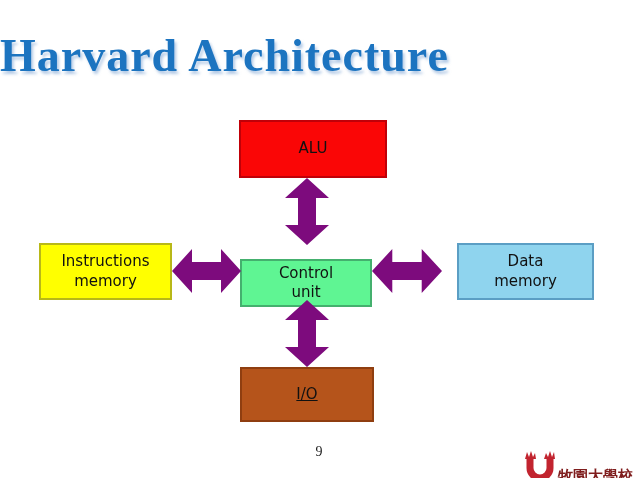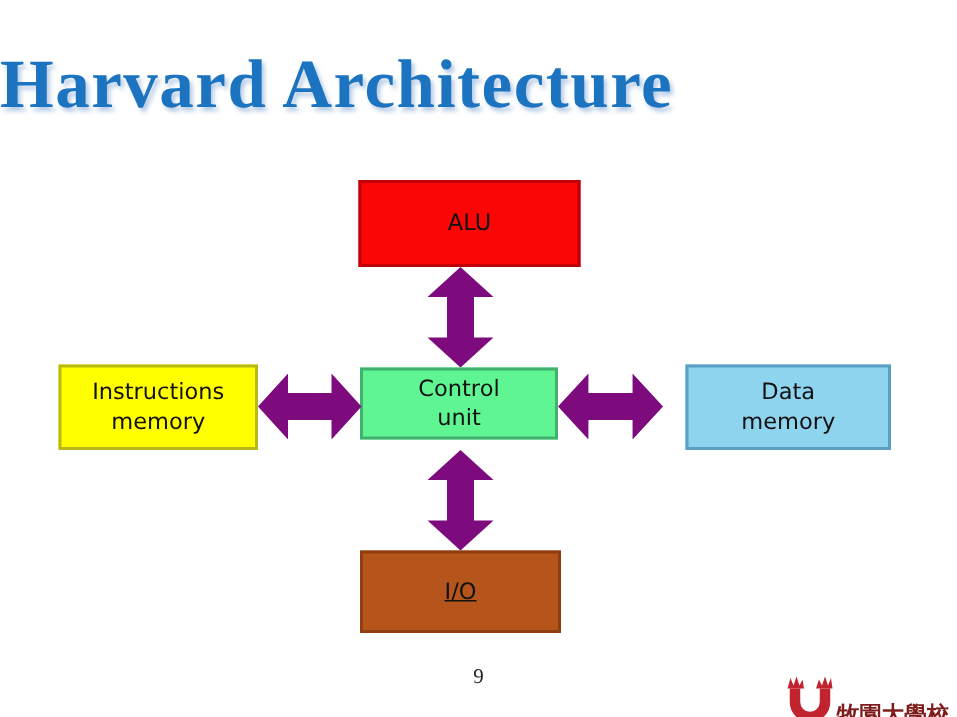--- a/index.html
+++ b/index.html
@@ -31,21 +31,21 @@
     align-items: center;
     justify-content: center;
     border: 2px solid transparent;
     box-sizing: border-box;
     font-size: 15px;
     line-height: 1.3;
     color: #111111;
     text-align: center;
   }
   .node-alu        { left: 239px; top: 120px; width: 148px; height: 58px; }
-  .node-control    { left: 240px; top: 245px; width: 132px; height: 48px; }
+  .node-control    { left: 240px; top: 259px; width: 132px; height: 48px; }
   .node-instr      { left: 39px;  top: 243px; width: 133px; height: 57px; }
   .node-data       { left: 441px; top: 243px; width: 137px; height: 57px; }
   .node-io         { left: 240px; top: 367px; width: 134px; height: 55px; text-decoration: underline; }
   .arrow { position: absolute; }
   .arrow svg { display: block; width: 100%; height: 100%; }
   .arrow-v-top    { left: 285px; top: 178px; width: 44px; height: 67px; }
   .arrow-v-bottom { left: 285px; top: 300px; width: 44px; height: 67px; }
   .arrow-h-left   { left: 172px; top: 249px; width: 69px; height: 44px; }
   .arrow-h-right  { left: 372px; top: 249px; width: 70px; height: 44px; }
   .page-number {

